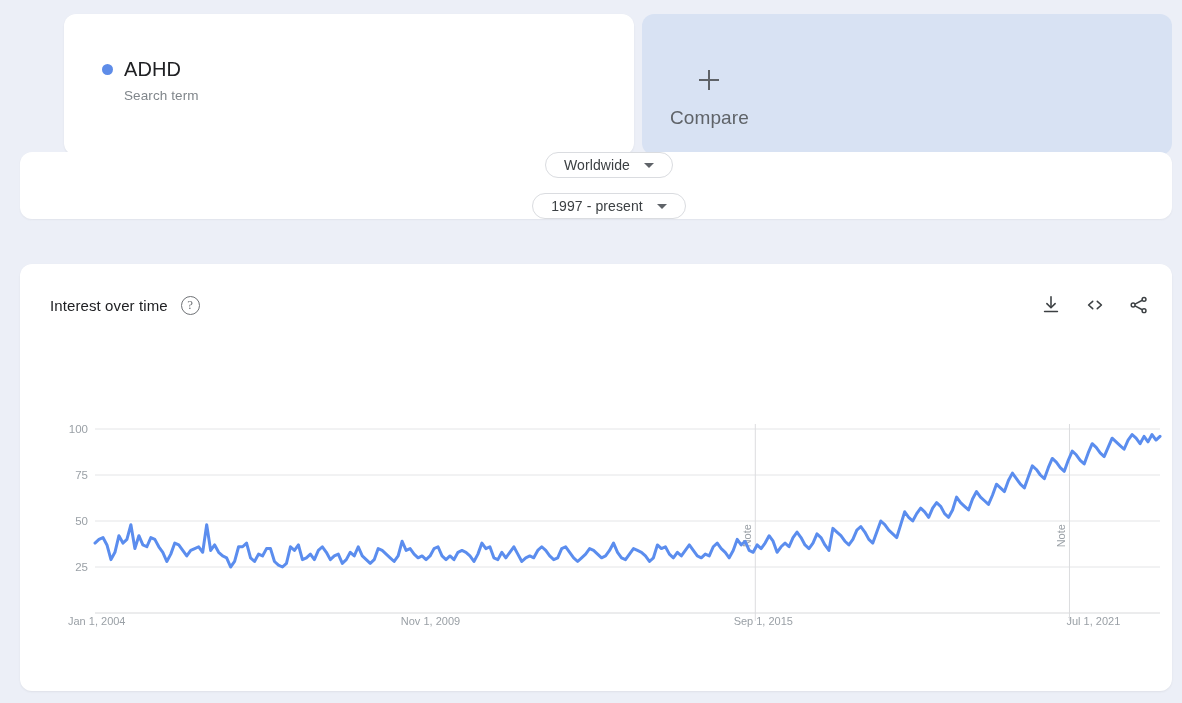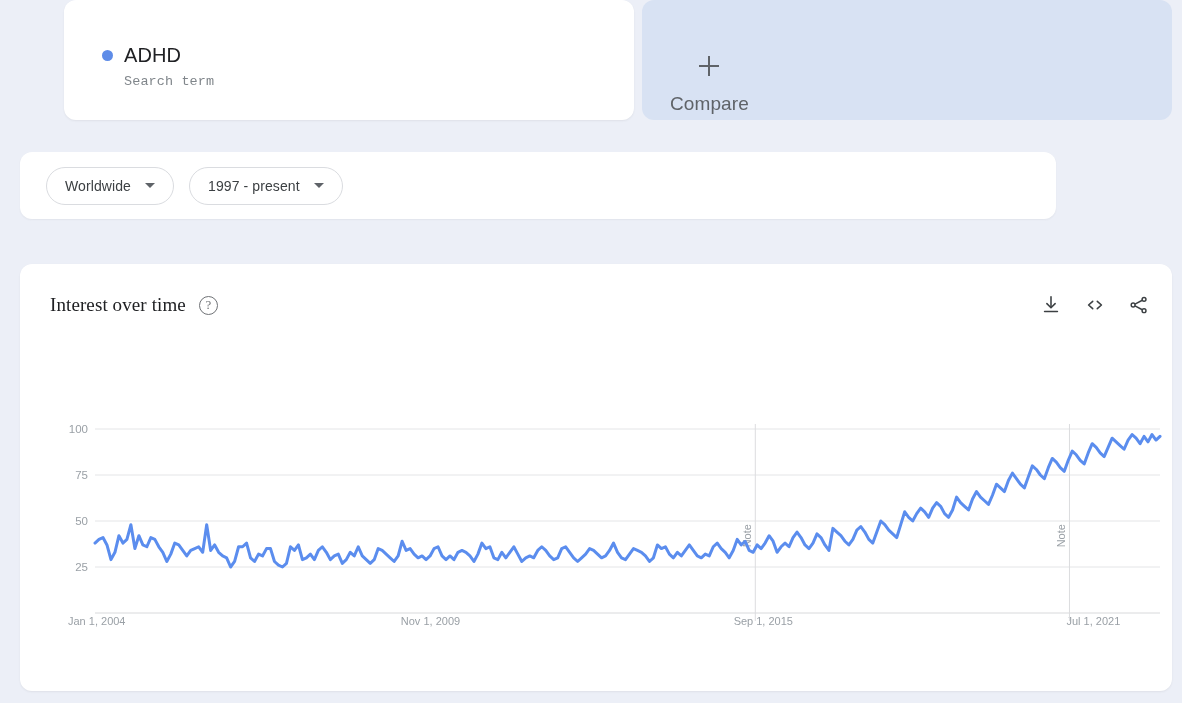--- a/index.html
+++ b/index.html
@@ -20,23 +20,23 @@
     position: relative;
     width: 1182px;
     height: 703px;
     background: #eceff7;
   }
 
   
   .terms-row {
     position: absolute;
     left: 20px;
-    top: 0;
+    top: 14px;
     width: 1152px;
-    height: 120px;
+    height: 141px;
     display: flex;
     gap: 8px;
     padding-left: 44px;
   }
 
   .term-card {
     width: 570px;
     background: #ffffff;
     border-radius: 12px;
     position: relative;
@@ -69,21 +69,20 @@
     line-height: 22px;
     letter-spacing: .1px;
   }
 
   .term-sub {
     font-size: 13.5px;
     color: #80868b;
     margin-top: 8px;
     margin-left: 22px;
     letter-spacing: .1px;
-    font-family: Liberation Mono, monospace;
   }
 
   .compare-card {
     flex: 1;
     background: #d8e2f3;
     border-radius: 12px;
     position: relative;
   }
 
   .compare-inner {
@@ -118,29 +117,30 @@
     font-size: 19px;
     color: #5f6368;
     letter-spacing: .1px;
   }
 
   
   .filter-bar {
     position: absolute;
     left: 20px;
     top: 152px;
-    width: 1036px;
+    width: 1152px;
     height: 67px;
     background: #ffffff;
     border-radius: 12px;
     display: flex;
     align-items: center;
     padding-left: 26px;
     gap: 15px;
     box-shadow: 0 1px 2px rgba(60,64,67,.06);
+    flex-direction: column;
   }
 
   .pill {
     height: 38px;
     border: 1px solid #dadce0;
     border-radius: 19px;
     display: flex;
     align-items: center;
     gap: 14px;
     padding: 0 18px;
@@ -185,24 +185,23 @@
     justify-content: space-between;
   }
 
   .chart-title-wrap {
     display: flex;
     align-items: center;
     gap: 13px;
   }
 
   .chart-title {
-    font-size: 19px;
+    font-size: 15px;
     color: #202124;
     letter-spacing: .1px;
-    font-family: Liberation Serif, serif;
   }
 
   .help-icon {
     width: 19px;
     height: 19px;
     border: 1.4px solid #6f7276;
     border-radius: 50%;
     color: #6f7276;
     font-size: 13px;
     line-height: 16px;

